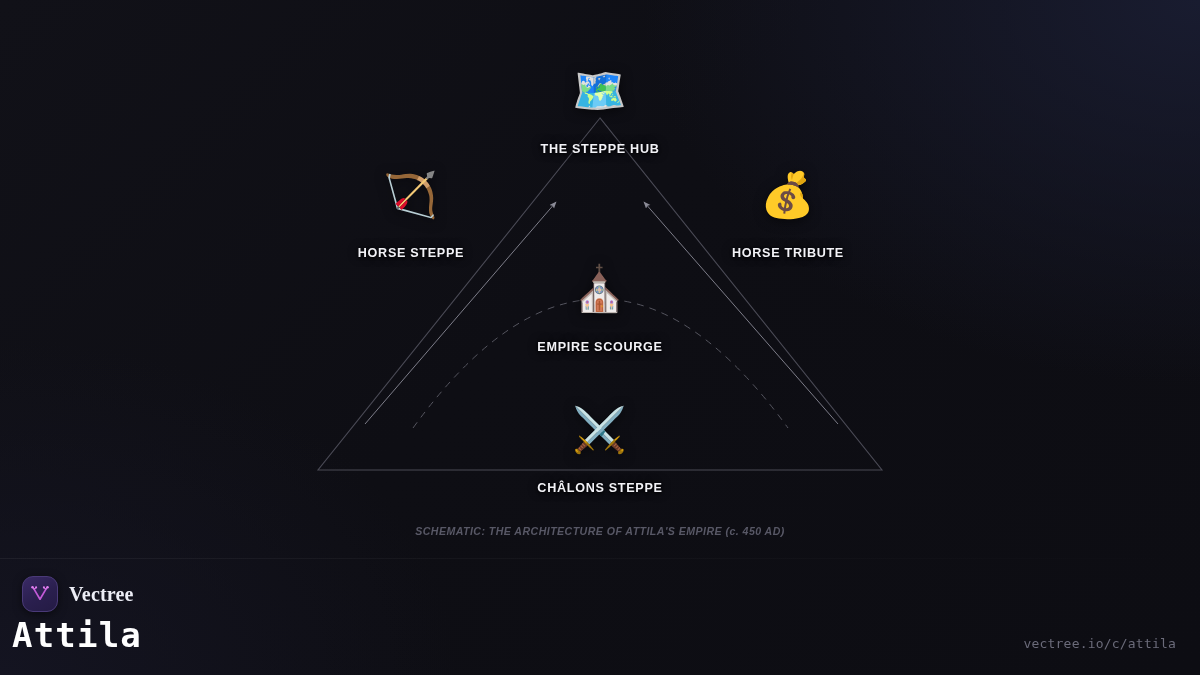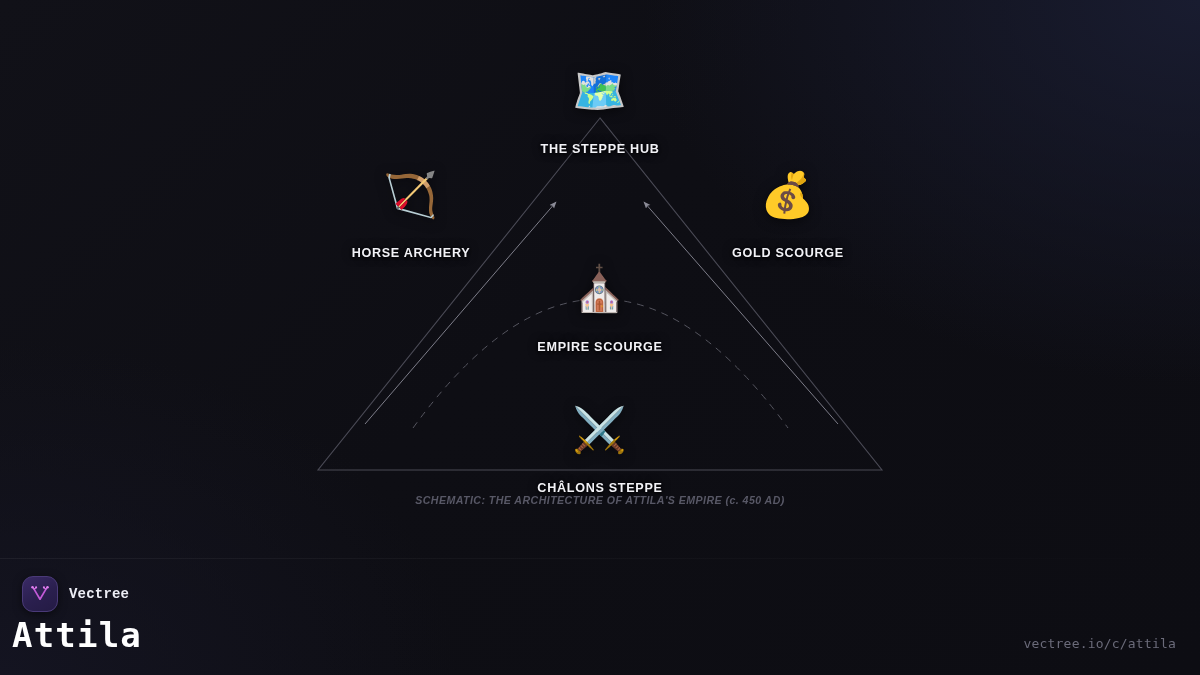--- a/index.html
+++ b/index.html
@@ -52,21 +52,21 @@
     color:#f2f2f7;
     text-align:center;
     text-shadow:0 1px 3px rgba(0,0,0,0.9), 0 0 10px rgba(0,0,0,0.8);
     white-space:nowrap;
   }
 
   
   #caption {
     position:absolute;
     left:0; right:0;
-    top:494px;
+    top:525px;
     text-align:center;
     font-size:10.6px;
     font-style:italic;
     font-weight:bold;
     letter-spacing:0.45px;
     color:#585866;
   }
 
   
   #footer-rule {
@@ -87,22 +87,22 @@
   }
   #brand-logo {
     width:36px; height:36px;
     border-radius:11px;
     background:linear-gradient(150deg, #3a2a66 0%, #2a1f4e 55%, #241b44 100%);
     border:1px solid #4a3a78;
     display:flex; align-items:center; justify-content:center;
     box-shadow:0 2px 8px rgba(0,0,0,0.5);
   }
   #brand-name {
-    font-family:Liberation Mono, monospace;
-    font-size:14px;
+    font-family:Liberation Serif, serif;
+    font-size:20px;
     font-weight:bold;
     color:#ecedf5;
     letter-spacing:0.2px;
   }
   #page-title {
     position:absolute;
     left:12px; top:56px;
     font-family:"DejaVu Sans Mono", monospace;
     font-size:34px;
     font-weight:bold;
@@ -139,26 +139,26 @@
     <path id="dashed-arc" d="M413,428 Q600,170 788,428" fill="none" stroke="#55555f" stroke-width="1" stroke-dasharray="7 6"></path>
   </svg>
 
   <div class="node" style="left:600px; top:110px;">
     <span class="node-emoji">🗺️</span>
     <span class="node-label">THE STEPPE HUB</span>
   </div>
 
   <div class="node" style="left:411px; top:214px;">
     <span class="node-emoji">🏹</span>
-    <span class="node-label">HORSE ARCHERY</span>
+    <span class="node-label">HORSE STEPPE</span>
   </div>
 
   <div class="node" style="left:788px; top:214px;">
     <span class="node-emoji">💰</span>
-    <span class="node-label">GOLD SCOURGE</span>
+    <span class="node-label">HORSE TRIBUTE</span>
   </div>
 
   <div class="node" style="left:600px; top:308px;">
     <span class="node-emoji">⛪</span>
     <span class="node-label">EMPIRE SCOURGE</span>
   </div>
 
   <div class="node" style="left:600px; top:449px;">
     <span class="node-emoji">⚔️</span>
     <span class="node-label">CHÂLONS STEPPE</span>

